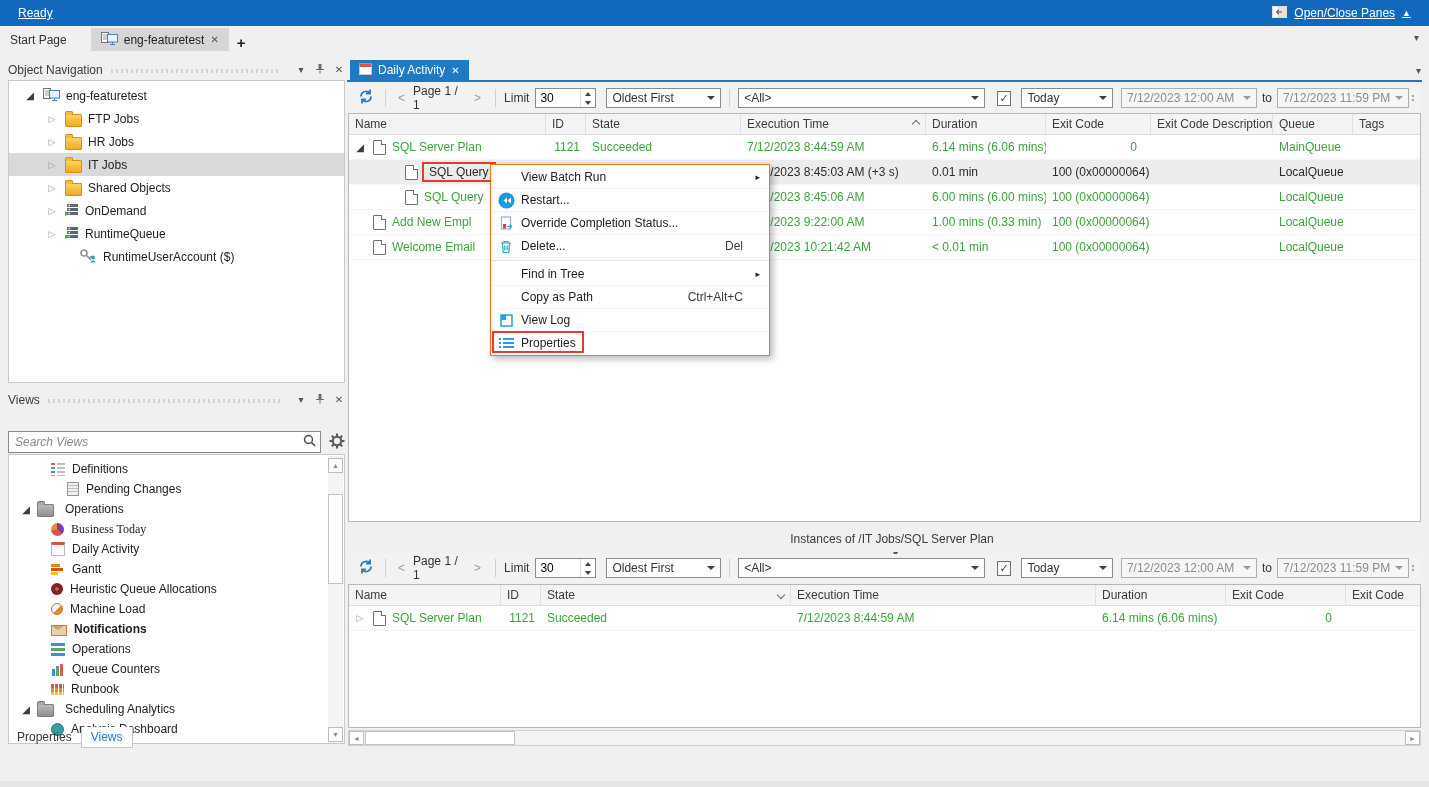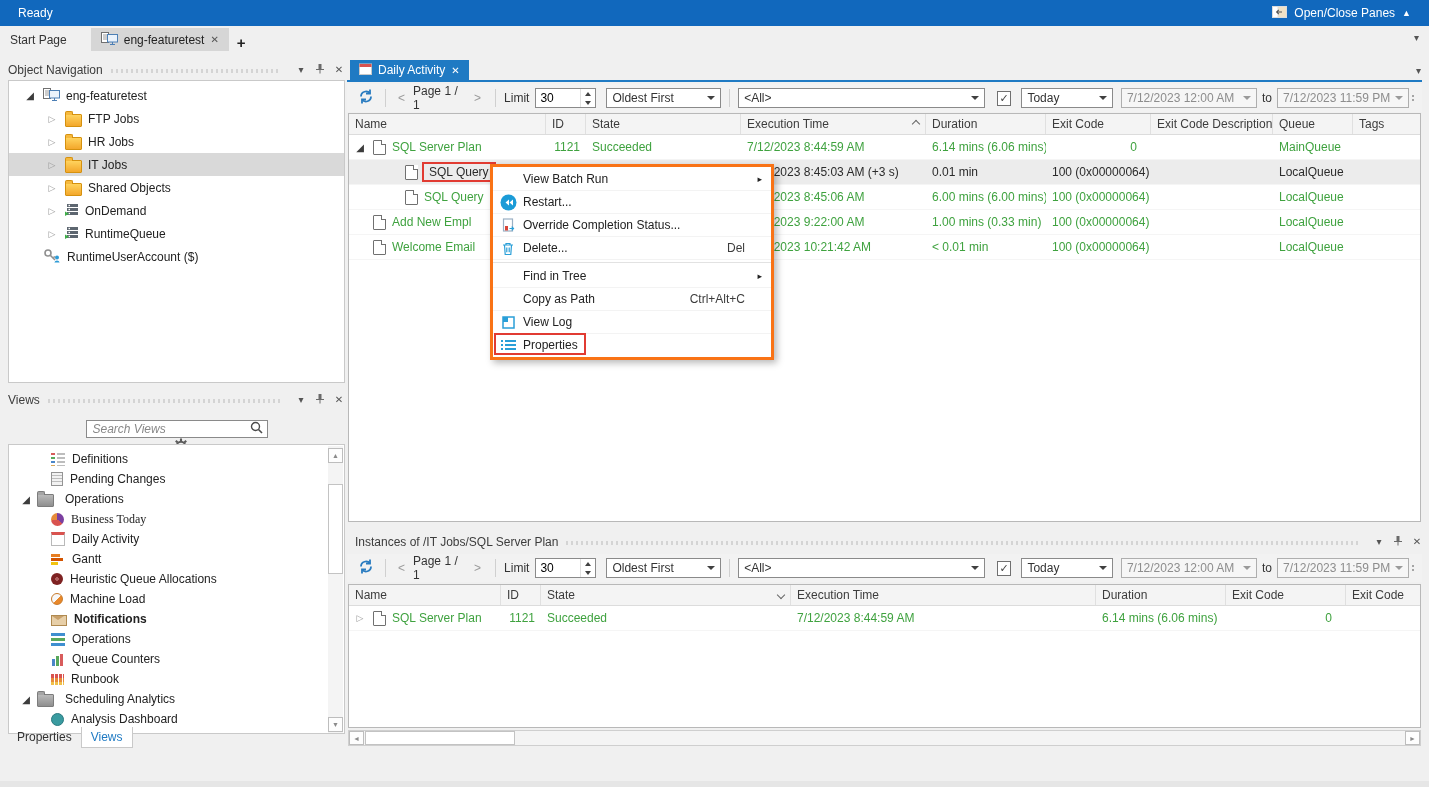--- a/index.html
+++ b/index.html
@@ -90,39 +90,39 @@
   .ghdr .c{border-right:1px solid #e0e0e0;height:20px;display:flex;align-items:center;}
   .c{padding:0 6px;white-space:nowrap;overflow:hidden;box-sizing:border-box;}
   .drow{height:24px;border-bottom:1px solid #f5f5f5;color:#3fa23f;}
   .drow.sel{background:#ececec;color:#2b2b2b;}
   .num{text-align:right;}
   .namecell{display:flex;align-items:center;gap:6px;padding-left:4px;}
   .ind1{padding-left:56px;}
   .redbox-inline{border:2px solid #e13b32;padding:1px 5px;margin-left:-2px;color:#2b2b2b;}
 
   
-  #ctxmenu{left:490px;top:164px;width:278px;background:#fff;border:3px solid #f97316;box-shadow:3px 3px 7px rgba(0,0,0,0.28);z-index:60;padding:1px 0;}
+  #ctxmenu{left:490px;top:164px;width:278px;background:#fff;border:1px solid #f97316;box-shadow:3px 3px 7px rgba(0,0,0,0.28);z-index:60;padding:1px 0;}
   .mi{display:flex;align-items:center;height:22px;position:relative;border-bottom:1px solid #f3f3f3;}
   .mi:last-child{border-bottom:none;}
   .mico{width:30px;flex:none;display:flex;justify-content:center;align-items:center;}
   .mlbl{flex:1;color:#222;}
   .msc{color:#3c3c3c;margin-right:26px;}
   .msub{margin-right:9px;font-size:9px;color:#222;}
   .msep{height:1px;background:#e2e2e2;margin:2px 0;}
   #prop-redbox{position:absolute;left:1px;top:-1px;width:92px;height:22px;border:2px solid #e13b32;box-sizing:border-box;pointer-events:none;}
 
   
   .sb-box{background:#fdfdfd;border:1px solid #bdbdbd;box-sizing:border-box;display:flex;align-items:center;justify-content:center;color:#8a8a8a;font-size:7px;}
   .sb-track{background:#f4f4f4;}
   .sb-thumb{background:#fff;border:1px solid #c3c3c3;box-sizing:border-box;}
 
   
   .ptab{padding:3px 9px;color:#333;}
   .ptab.active{background:#fff;color:#1f7ac3;border:1px solid #c9c9c9;border-top:none;}
-  #statusbar{left:0;top:755px;width:100%;height:26px;background:#1168bd;color:#fff;display:flex;align-items:center;padding:0 18px;box-sizing:border-box;}
+  #statusbar{left:0;top:755px;width:100%;height:26px;background:#1168bd;color:#fff;display:flex;align-items:center;padding:0 18px;box-sizing:border-box;text-decoration:underline;}
   #status-right{margin-left:auto;display:flex;align-items:center;gap:7px;}
   #bottom-strip{left:0;top:781px;width:100%;height:6px;background:#e6e6e6;}
   input::placeholder{font-style:italic;color:#888;}
 </style>
 </head>
 <body>
 
 <div id="app">
 
 
@@ -215,21 +215,21 @@
               </g>
               <g fill="#fff">
                 <rect x="3.5" y="1.8" width="1.5" height="1.4"></rect>
                 <rect x="3.5" y="5.8" width="1.5" height="1.4"></rect>
                 <rect x="3.5" y="9.8" width="1.5" height="1.4"></rect>
               </g>
               <path d="M0 13 L0 8.5 L4 10.75 Z" fill="#3fae49"></path>
             </svg></span>
         <span class="lbl">RuntimeQueue</span>
       </div>
-      <div class="trow" style="padding-left:16px;">
+      <div class="trow" style="padding-left:52px;">
         <span class="exp-slot"></span>
         <span style="margin-left:4px;"><svg width="18" height="15">
               <circle cx="5" cy="5" r="3" fill="none" stroke="#8f8f8f" stroke-width="1.6"></circle>
               <path d="M7.5 7.5 L12 12 M10.5 9 l1.8 0" stroke="#8f8f8f" stroke-width="1.6" fill="none"></path>
               <circle cx="14" cy="9.5" r="2" fill="#2e9bd6"></circle>
               <path d="M11.4 14.5 a2.7 2.7 0 0 1 5.2 0 Z" fill="#2e9bd6"></path>
             </svg></span>
         <span class="lbl">RuntimeUserAccount ($)</span>
       </div>
     </div>
@@ -240,21 +240,21 @@
       <span>Views</span>
       <span class="squig"></span>
       <span class="hico">▾</span>
       <span class="hico"><svg width="10" height="11">
             <rect x="3.5" y="1" width="3" height="5" fill="#6a6a6a"></rect>
             <line x1="1" y1="6.5" x2="9" y2="6.5" stroke="#6a6a6a"></line>
             <line x1="5" y1="7" x2="5" y2="10.5" stroke="#6a6a6a"></line>
           </svg></span>
       <span class="hico">✕</span>
     </div>
-    <div class="flex" style="margin-top:10px;height:24px;flex-direction:column;">
+    <div class="flex" style="margin-top:20px;height:24px;">
       <div class="flex" style="flex:1;background:#fff;border:1px solid #8a8a8a;height:22px;box-sizing:border-box;padding:0 4px;">
         <input type="text" style="flex: 1 1 0%; border: none; outline: none; font: 12px &quot;Liberation Sans&quot;, sans-serif; background: transparent;" placeholder="Search Views">
         <span><svg width="13" height="13">
               <circle cx="5.5" cy="5.5" r="4" fill="none" stroke="#4a4a4a" stroke-width="1.4"></circle>
               <line x1="8.5" y1="8.5" x2="12" y2="12" stroke="#4a4a4a" stroke-width="1.6"></line>
             </svg></span>
       </div>
       <span style="margin-left:8px;"><svg width="16" height="16" viewBox="0 0 16 16">
             <circle cx="8" cy="8" r="4.2" fill="none" stroke="#5a5a5a" stroke-width="2.1"></circle>
             <g stroke="#5a5a5a" stroke-width="2.1">
@@ -267,21 +267,21 @@
               <line x1="2.8" y1="13.2" x2="4.6" y2="11.4"></line>
               <line x1="11.4" y1="4.6" x2="13.2" y2="2.8"></line>
             </g>
           </svg></span>
     </div>
     <div class="wbody" style="height:290px;position:relative;overflow:hidden;padding-top:4px;">
       <div class="vrow" style="padding-left:42px;">
           <span class="vic vi-definitions"></span>
           <span class="lbl">Definitions</span>
         </div>
-      <div class="vrow" style="padding-left:42px;">
+      <div class="vrow" style="padding-left:42px;margin-left:16px;">
           <span class="vic vi-pending"></span>
           <span class="lbl">Pending Changes</span>
         </div>
       <div class="vrow" style="padding-left:10px;">
           <span class="exp-slot exp-open-glyph">◢</span>
           <span class="ic-folder gray" style="margin-left:4px;margin-right:4px;"></span>
           <span class="lbl">Operations</span>
         </div>
       <div class="vrow" style="padding-left:42px;font-family:Liberation Serif, serif;">
           <span class="vic vi-business"></span>
@@ -576,21 +576,21 @@
               <rect x="4" y="9" width="11" height="2"></rect>
             </g>
           </svg>
         </span>
         <span class="mlbl">Properties</span>
         <div id="prop-redbox"></div>
       </div>
   </div>
 
   <div class="abs" style="left:347px;top:532px;width:1082px;">
-    <div class="panel-hdr" style="padding-left:8px;">
+    <div class="panel-hdr" style="padding-left:8px;flex-direction:column;">
       <span>Instances of /IT Jobs/SQL Server Plan</span>
       <span class="squig"></span>
       <span class="hico">▾</span>
       <span class="hico"><svg width="10" height="11">
             <rect x="3.5" y="1" width="3" height="5" fill="#6a6a6a"></rect>
             <line x1="1" y1="6.5" x2="9" y2="6.5" stroke="#6a6a6a"></line>
             <line x1="5" y1="7" x2="5" y2="10.5" stroke="#6a6a6a"></line>
           </svg></span>
       <span class="hico" style="margin-right:6px;">✕</span>
     </div>

